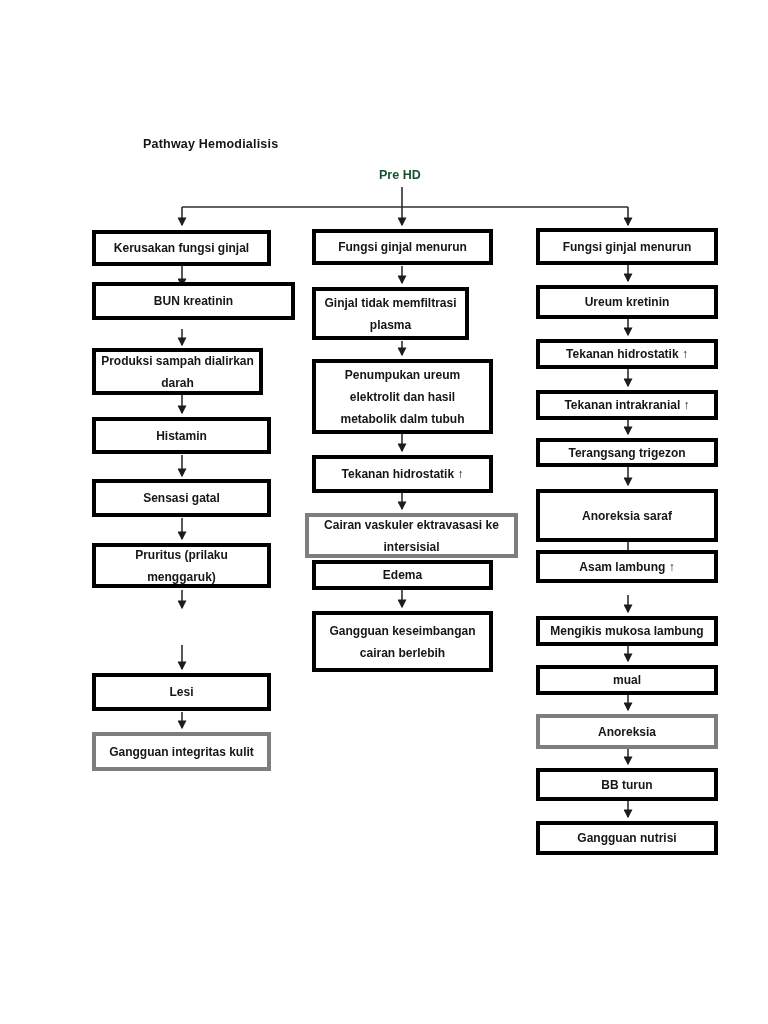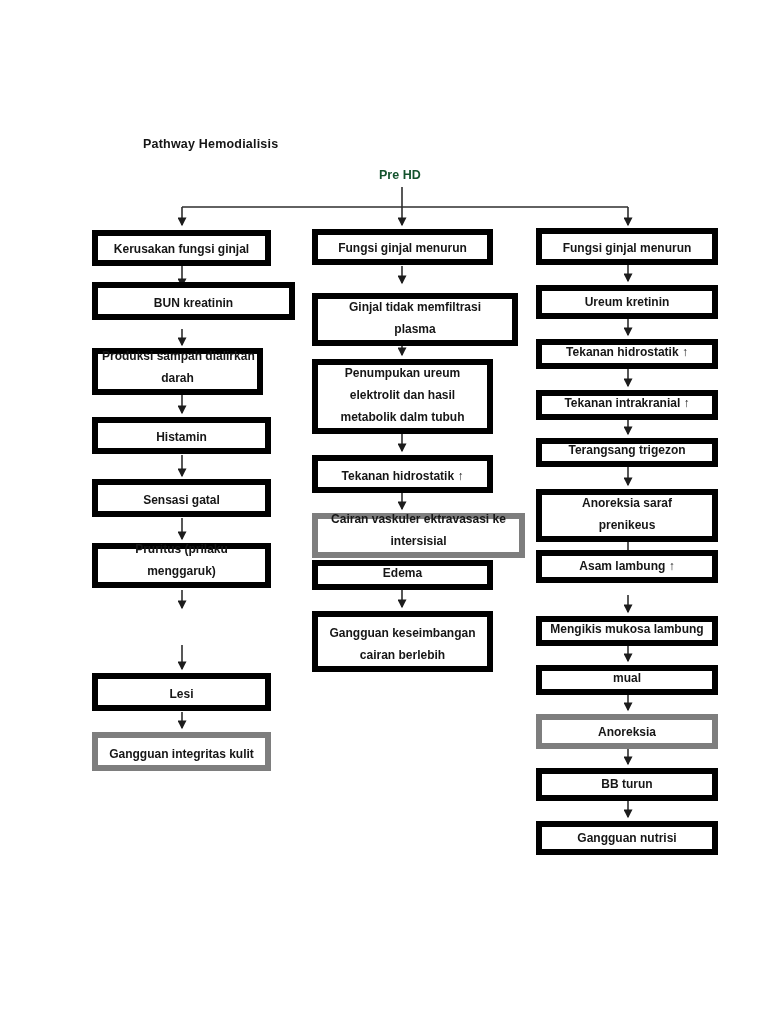--- a/index.html
+++ b/index.html
@@ -15,22 +15,22 @@
     font:bold 12.5px "Liberation Sans",sans-serif;
     color:#151515;letter-spacing:.2px;text-align:center;
   }
   .rootlabel{
     position:absolute;left:379px;top:168px;
     font:bold 12.5px "Liberation Sans",sans-serif;
     color:#14532d;
   }
   .box{
     position:absolute;box-sizing:border-box;
-    border:6px solid #000000;background:#ffffff;
-    display:flex;flex-direction:column;justify-content:flex-end;
+    border:4px solid #000000;background:#ffffff;
+    display:flex;flex-direction:column;justify-content:center;
     text-align:center;
     font:bold 12px "Liberation Sans",sans-serif;
     color:#161616;line-height:22px;
     padding:0 4px;
   }
   .box.gray{border-color:#7e7e7e;}
   .box span{display:block;white-space:nowrap;}
   svg.overlay{
     position:absolute;left:0;top:0;
     pointer-events:none;
@@ -110,33 +110,33 @@
   <div class="box" style="left:92px;top:673px;width:179px;height:38px">
     <span>Lesi</span>
   </div>
   <div class="box gray" style="left:92px;top:732px;width:179px;height:39px">
     <span>Gangguan integritas kulit</span>
   </div>
 
   <div class="box" style="left:312px;top:229px;width:181px;height:36px">
     <span>Fungsi ginjal menurun</span>
   </div>
-  <div class="box" style="left:312px;top:293px;width:206px;height:53px">
+  <div class="box" style="left:312px;top:287px;width:157px;height:53px">
     <span>Ginjal tidak memfiltrasi</span>
     <span>plasma</span>
   </div>
   <div class="box" style="left:312px;top:359px;width:181px;height:75px">
     <span>Penumpukan ureum</span>
     <span>elektrolit dan hasil</span>
     <span>metabolik dalm tubuh</span>
   </div>
   <div class="box" style="left:312px;top:455px;width:181px;height:38px">
     <span>Tekanan hidrostatik ↑</span>
   </div>
-  <div class="box gray" style="left:312px;top:513px;width:213px;height:45px">
+  <div class="box gray" style="left:305px;top:513px;width:213px;height:45px">
     <span>Cairan vaskuler ektravasasi ke</span>
     <span>intersisial</span>
   </div>
   <div class="box" style="left:312px;top:560px;width:181px;height:30px">
     <span>Edema</span>
   </div>
   <div class="box" style="left:312px;top:611px;width:181px;height:61px">
     <span>Gangguan keseimbangan</span>
     <span>cairan berlebih</span>
   </div>
@@ -151,21 +151,20 @@
     <span>Tekanan hidrostatik ↑</span>
   </div>
   <div class="box" style="left:536px;top:390px;width:182px;height:30px">
     <span>Tekanan intrakranial ↑</span>
   </div>
   <div class="box" style="left:536px;top:438px;width:182px;height:29px">
     <span>Terangsang trigezon</span>
   </div>
   <div class="box" style="left:536px;top:489px;width:182px;height:53px">
     <span>Anoreksia saraf</span>
-    <span>prenikeus</span>
   </div>
   <div class="box" style="left:536px;top:550px;width:182px;height:33px">
     <span>Asam lambung ↑</span>
   </div>
   <div class="box" style="left:536px;top:616px;width:182px;height:30px">
     <span>Mengikis mukosa lambung</span>
   </div>
   <div class="box" style="left:536px;top:665px;width:182px;height:30px">
     <span>mual</span>
   </div>

